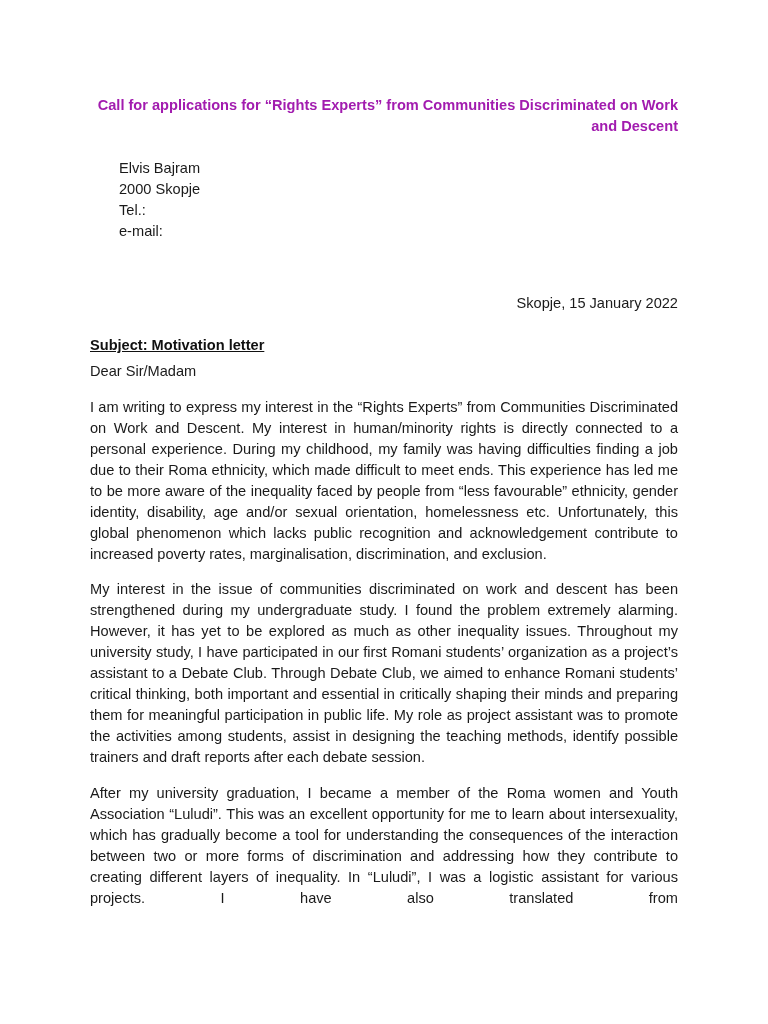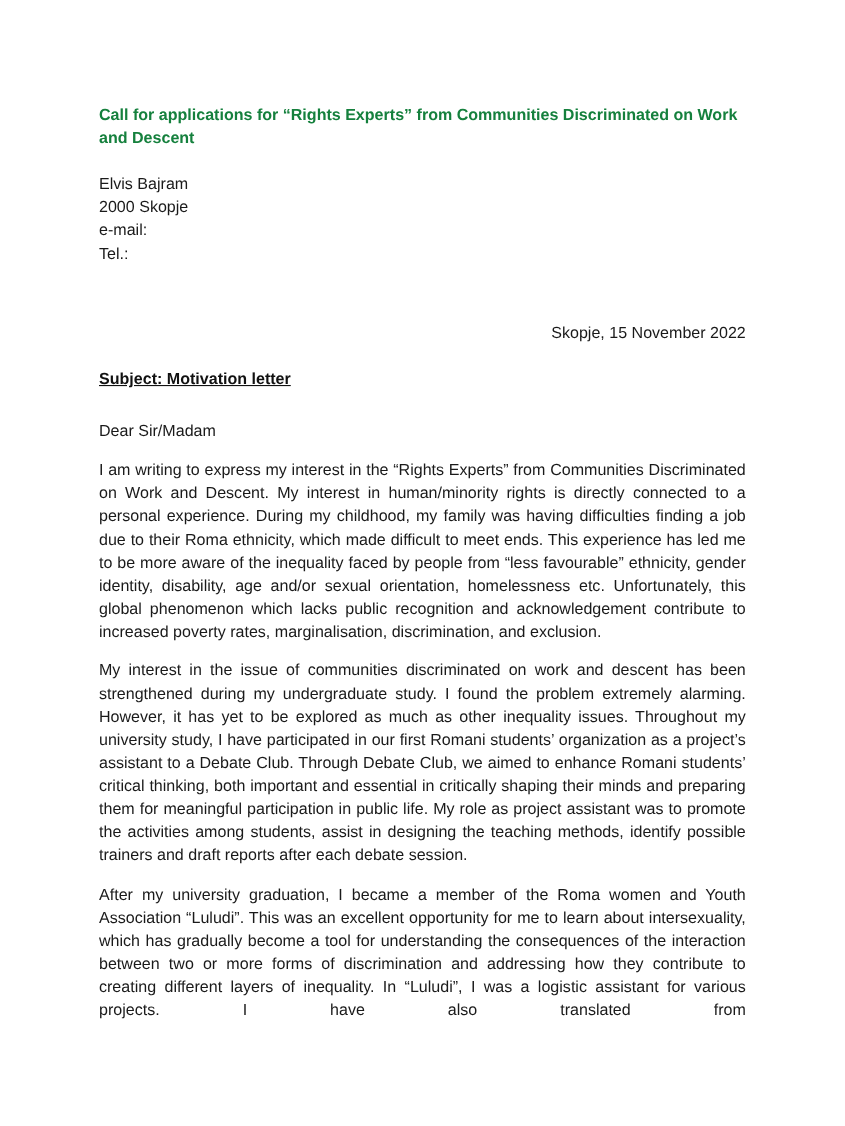--- a/index.html
+++ b/index.html
@@ -19,62 +19,63 @@
       position: absolute;
       left: 90px;
       top: 95px;
       width: 588px;
       font-size: 14.6px;
       line-height: 21px;
     }
     .title {
       font-weight: bold;
       margin: 0;
-      color: #15803d;
+      color: #a21caf;
+      text-align: right;
     }
     .address {
       margin-top: 21px;
     }
-    .address div { height: 21px; }
+    .address div { height: 21px; margin-left: 29px; }
     .date {
       margin-top: 51px;
       text-align: right;
     }
     .subject {
       margin-top: 21px;
       font-weight: bold;
       color: #111;
       text-decoration: underline;
     }
     .salutation {
-      margin-top: 26px;
+      margin-top: 5px;
     }
     .para {
       text-align: justify;
       text-justify: inter-word;
     }
     .para.first { }
     .para.last {
       text-align-last: justify;
     }
   </style>
 </head>
 <body>
 
 <div class="page">
   <p class="title">Call for applications for “Rights Experts” from Communities Discriminated on Work and Descent</p>
 
   <div class="address">
     <div>Elvis Bajram</div>
     <div>2000 Skopje</div>
+    <div>Tel.:</div>
     <div>e-mail:</div>
-    <div>Tel.:</div>
   </div>
 
-  <div class="date">Skopje, 15 November 2022</div>
+  <div class="date">Skopje, 15 January 2022</div>
 
   <div class="subject">Subject: Motivation letter</div>
 
   <div class="salutation">Dear Sir/Madam</div>
 
   <p class="para first">I am writing to express my interest in the “Rights Experts” from Communities Discriminated on Work and Descent. My interest in human/minority rights is directly connected to a personal experience. During my childhood, my family was having difficulties finding a job due to their Roma ethnicity, which made difficult to meet ends. This experience has led me to be more aware of the inequality faced by people from “less favourable” ethnicity, gender identity, disability, age and/or sexual orientation, homelessness etc. Unfortunately, this global phenomenon which lacks public recognition and acknowledgement contribute to increased poverty rates, marginalisation, discrimination, and exclusion.</p>
   <p class="para">My interest in the issue of communities discriminated on work and descent has been strengthened during my undergraduate study. I found the problem extremely alarming. However, it has yet to be explored as much as other inequality issues. Throughout my university study, I have participated in our first Romani students’ organization as a project’s assistant to a Debate Club. Through Debate Club, we aimed to enhance Romani students’ critical thinking, both important and essential in critically shaping their minds and preparing them for meaningful participation in public life. My role as project assistant was to promote the activities among students, assist in designing the teaching methods, identify possible trainers and draft reports after each debate session.</p>
   <p class="para last">After my university graduation, I became a member of the Roma women and Youth Association “Luludi”. This was an excellent opportunity for me to learn about intersexuality, which has gradually become a tool for understanding the consequences of the interaction between two or more forms of discrimination and addressing how they contribute to creating different layers of inequality. In “Luludi”, I was a logistic assistant for various projects. I have also translated from</p>
 </div>
 

